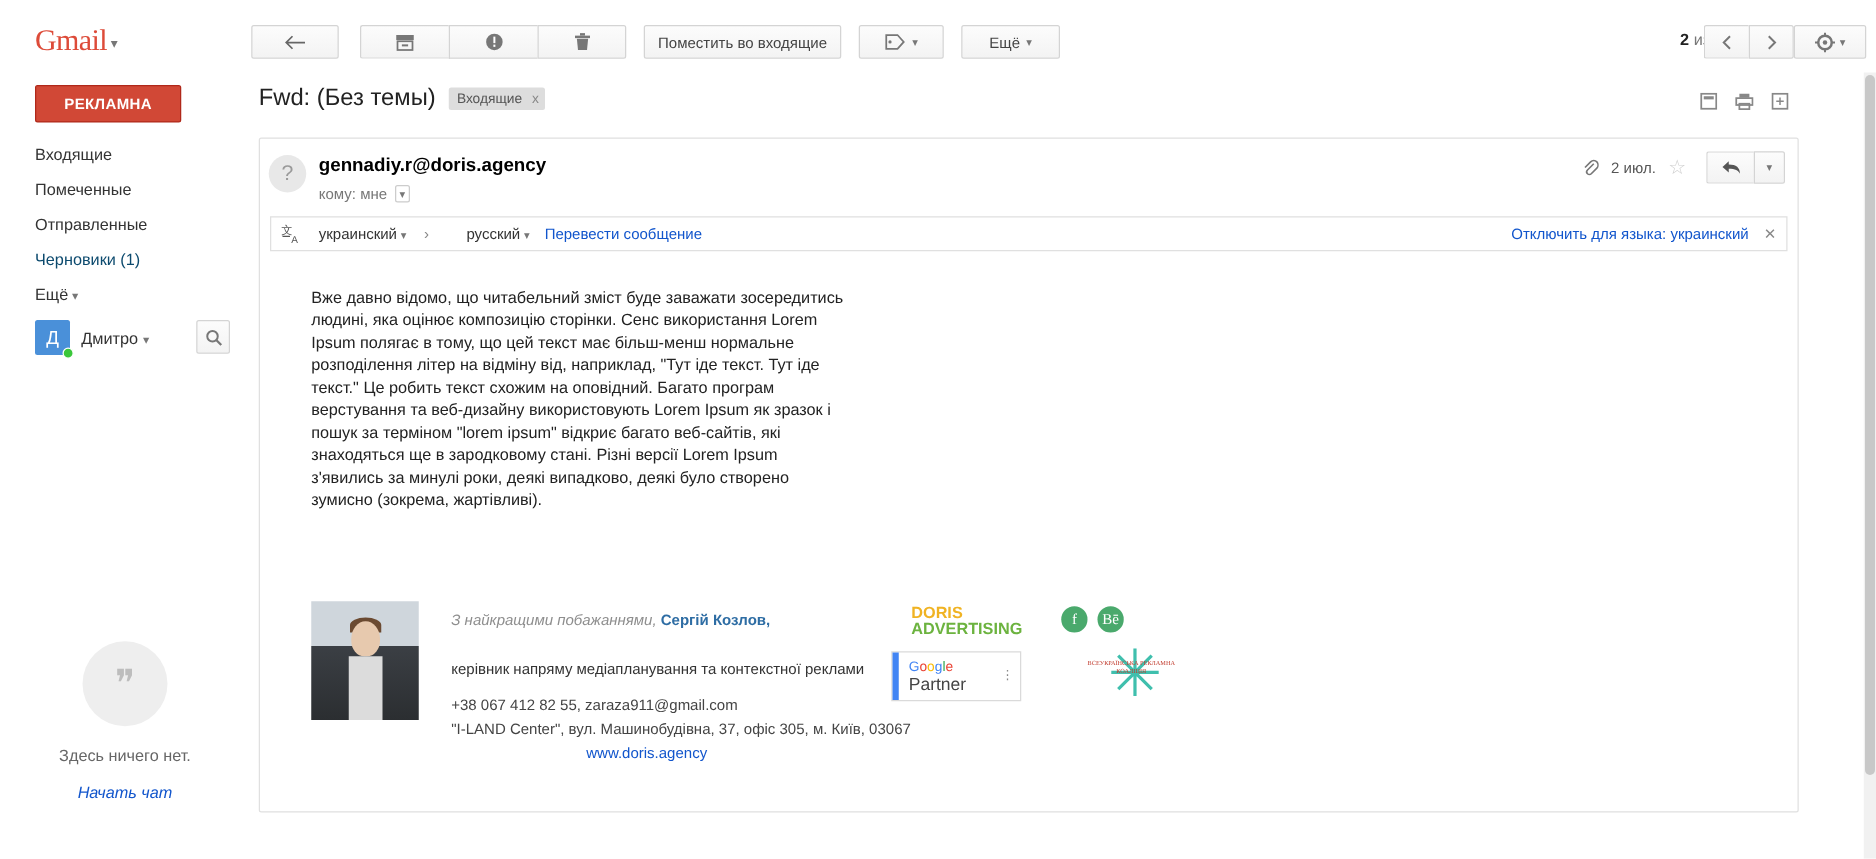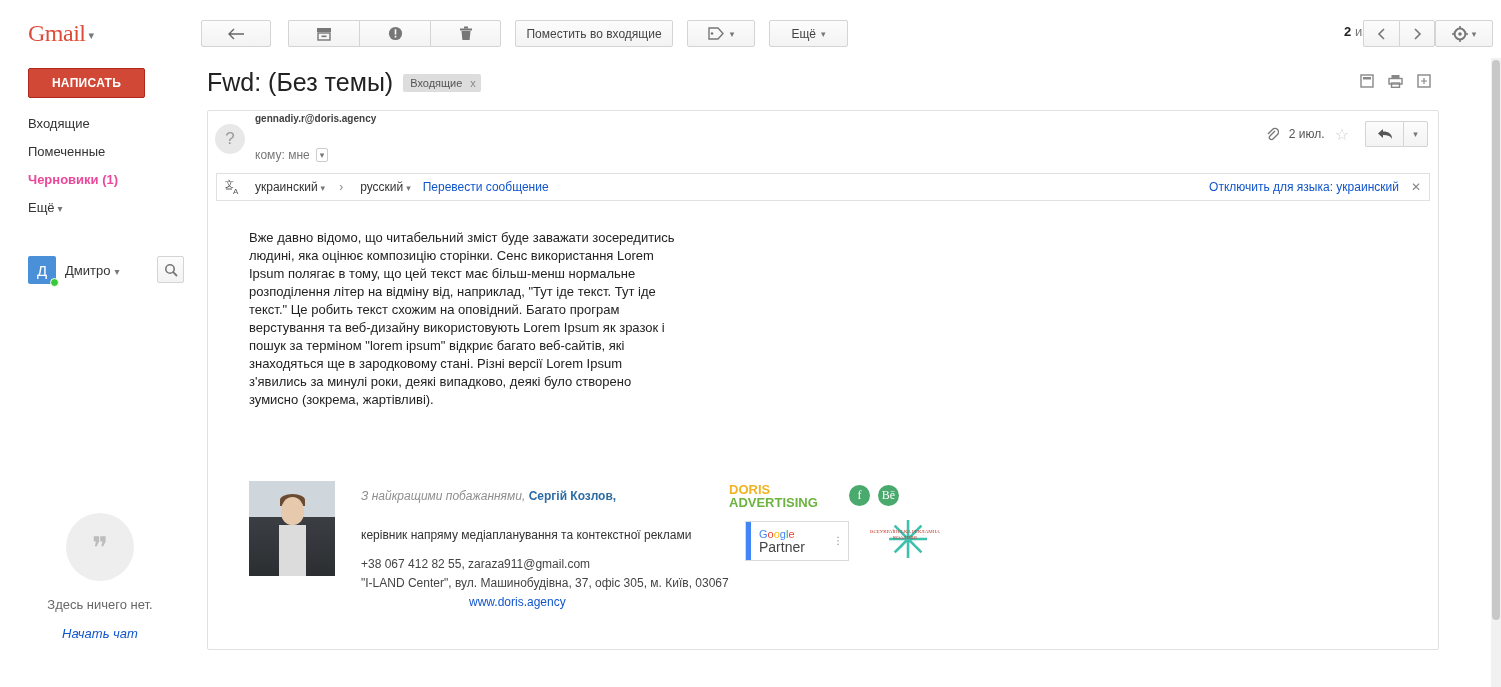--- a/index.html
+++ b/index.html
@@ -52,21 +52,21 @@
   
   .sidebar { position: absolute; left: 0; top: 58px; width: 200px; height: 629px; background: #fff; }
   .compose {
     position: absolute; left: 28px; top: 10px; width: 117px; height: 30px;
     background: #d14836; border: 1px solid #b0281a; border-radius: 2px;
     color: #fff; font-size: 12px; font-weight: bold; letter-spacing: .3px;
     display: flex; align-items: center; justify-content: center; cursor: pointer;
   }
   .nav-list { position: absolute; left: 28px; top: 52px; width: 165px; }
   .nav-item { height: 28px; line-height: 28px; font-size: 13px; color: #333; cursor: pointer; }
-  .nav-item.bold { font-weight: bold; color: #ec4899; }
+  .nav-item.bold { font-weight: normal; color: #0c4a6e; }
   .nav-item .caret { font-size: 10px; color: #777; margin-left: 3px; }
 
   .account { position: absolute; left: 28px; top: 198px; display: flex; align-items: center; }
   .avatar {
     width: 28px; height: 28px; border-radius: 2px; background: #4a90d9;
     color: #fff; font-size: 15px; display: flex; align-items: center; justify-content: center;
     position: relative;
   }
   .avatar .dot {
     position: absolute; right: -3px; bottom: -3px; width: 9px; height: 9px;
@@ -84,39 +84,39 @@
     width: 68px; height: 68px; border-radius: 50%; background: #eeeeee;
     margin: 0 auto 16px; display: flex; align-items: center; justify-content: center;
     color: #bdbdbd; font-size: 30px; font-family: "Liberation Serif", serif;
   }
   .chat-empty .txt { font-size: 13px; color: #666; }
   .chat-empty .lnk { font-size: 13px; color: #1155cc; margin-top: 14px; cursor: pointer; font-style: italic; }
 
   
   .main { position: absolute; left: 200px; top: 58px; width: 1291px; height: 629px; background: #fff; }
   .subject-row { position: absolute; left: 7px; top: 10px; display: flex; align-items: center; }
-  .subject { font-size: 25px; color: #222; font-weight: normal; }
+  .subject { font-size: 19px; color: #222; font-weight: normal; }
   .label-chip {
     margin-left: 10px; background: #ddd; color: #555; font-size: 11px;
     padding: 3px 5px 3px 7px; border-radius: 2px; display: flex; align-items: center;
   }
   .label-chip .x { margin-left: 8px; color: #888; cursor: pointer; }
   .hdr-icons { position: absolute; right: 60px; top: 16px; display: flex; gap: 14px; }
   .hdr-icons .ic { cursor: pointer; color: #888; }
 
   .msg-box {
     position: absolute; left: 7px; top: 52px; width: 1232px; height: 540px;
     border: 1px solid #e0e0e0; border-radius: 2px; background: #fff;
   }
   .sender-avatar {
     position: absolute; left: 7px; top: 13px; width: 30px; height: 30px;
     border-radius: 50%; background: #e8e8e8; color: #9a9a9a;
     display: flex; align-items: center; justify-content: center; font-size: 17px;
   }
-  .sender-name { position: absolute; left: 47px; top: 2px; font-size: 10px; font-weight: bold; color: #404040; }
+  .sender-name { position: absolute; left: 47px; top: 13px; font-size: 15px; font-weight: bold; color: #000000; }
   .sender-to { position: absolute; left: 47px; top: 37px; font-size: 12px; color: #777; display: flex; align-items: center; }
   .sender-to .tocaret {
     margin-left: 6px; border: 1px solid #ccc; border-radius: 2px;
     font-size: 9px; color: #777; padding: 0 3px; cursor: pointer; line-height: 12px;
   }
   .msg-meta { position: absolute; right: 10px; top: 10px; display: flex; align-items: center; gap: 10px; }
   .msg-meta .date { font-size: 12px; color: #555; }
   .msg-meta .star { color: #cfcfcf; font-size: 16px; cursor: pointer; }
   .reply-grp { display: flex; margin-left: 6px; }
   .reply-grp .tb-btn { position: static; width: 38px; height: 26px; border-right: none; border-radius: 2px 0 0 2px; }
@@ -168,21 +168,21 @@
   .doris-logo { position: absolute; left: 480px; top: 2px; font-size: 13px; font-weight: bold; line-height: 13px; }
   .doris-logo .d1 { color: #f0b323; }
   .doris-logo .d2 { color: #6cb33f; }
   .soc { position: absolute; top: 4px; display: flex; gap: 8px; left: 600px; }
   .soc .circle {
     width: 21px; height: 21px; border-radius: 50%; background: #4aa96c;
     color: #fff; font-size: 12px; display: flex; align-items: center; justify-content: center;
     font-family: "Liberation Serif", serif;
   }
   .gpartner {
-    position: absolute; left: 496px; top: 40px; width: 104px; height: 40px;
+    position: absolute; left: 464px; top: 40px; width: 104px; height: 40px;
     border: 1px solid #dadada; background: #fff; display: flex; align-items: center;
   }
   .gpartner .bar { width: 5px; height: 100%; background: #4285f4; }
   .gpartner .txt { margin-left: 8px; font-size: 11px; line-height: 13px; }
   .gpartner .g1 { color: #4285f4; } .gpartner .g2 { color: #ea4335; }
   .gpartner .g3 { color: #fbbc05; } .gpartner .g4 { color: #34a853; }
   .gpartner .partner { font-size: 14px; color: #444; }
   .gpartner .dots { margin-left: auto; margin-right: 5px; color: #888; font-size: 10px; line-height: 4px; }
   .star-logo {
     position: absolute; left: 604px; top: 32px; width: 104px; height: 55px;
@@ -292,25 +292,26 @@
             <rect x="7.2" y="13" width="1.6" height="3" fill="#777"></rect>
             <rect x="0" y="7.2" width="3" height="1.6" fill="#777"></rect>
             <rect x="13" y="7.2" width="3" height="1.6" fill="#777"></rect>
           </svg>
       </span>
       <span class="caret" style="font-size:9px;color:#777;margin-left:4px;">▾</span>
     </div>
   </div>
 
   <div class="sidebar">
-    <div class="compose">НАПИСАТЬ</div>
+    <div class="compose">РЕКЛАМНА</div>
 
     <div class="nav-list">
       <div class="nav-item"><span>Входящие</span></div>
       <div class="nav-item"><span>Помеченные</span></div>
+      <div class="nav-item"><span>Отправленные</span></div>
       <div class="nav-item bold"><span>Черновики (1)</span></div>
       <div class="nav-item">
         <span>Ещё</span><span class="caret">▾</span>
       </div>
     </div>
 
     <div class="account">
       <div class="avatar">
         <span>Д</span>
         <span class="dot"></span>
@@ -402,21 +403,21 @@
           <svg class="icon-svg" width="20" height="18" viewBox="0 0 20 18">
               <text x="0" y="9" font-size="9" fill="#555" font-family="Liberation Serif, serif">文</text>
               <text x="8" y="16" font-size="8" fill="#555" font-family="Liberation Sans, sans-serif">A</text>
               <path d="M1 11 h6" stroke="#555" stroke-width="1"></path>
             </svg>
         </span>
         <span class="tr-lang">
           <span>украинский</span><span class="caret">▾</span>
         </span>
         <span class="arrow">›</span>
-        <span class="tr-lang" style="margin-left:3px;">
+        <span class="tr-lang" style="margin-left:16px;">
           <span>русский</span><span class="caret">▾</span>
         </span>
         <span class="tr-action">Перевести сообщение</span>
         <span class="tr-off">Отключить для языка: украинский</span>
         <span class="tr-x">✕</span>
       </div>
 
       <div class="body-text">Вже давно відомо, що читабельний зміст буде заважати зосередитись людині, яка оцінює композицію сторінки. Сенс використання Lorem Ipsum полягає в тому, що цей текст має більш-менш нормальне розподілення літер на відміну від, наприклад, "Тут іде текст. Тут іде текст." Це робить текст схожим на оповідний. Багато програм верстування та веб-дизайну використовують Lorem Ipsum як зразок і пошук за терміном "lorem ipsum" відкриє багато веб-сайтів, які знаходяться ще в зародковому стані. Різні версії Lorem Ipsum з'явились за минулі роки, деякі випадково, деякі було створено зумисно (зокрема, жартівливі).</div>
 
       <div class="sig">

